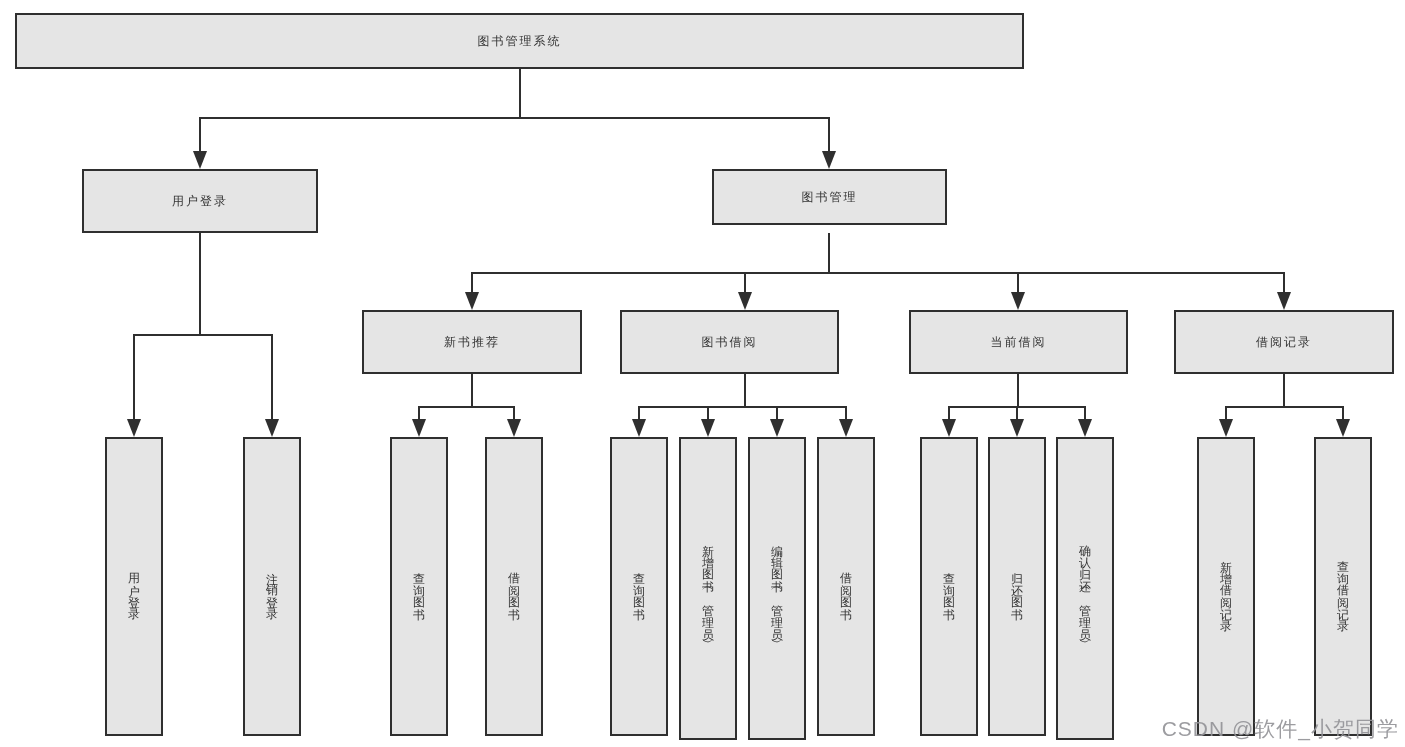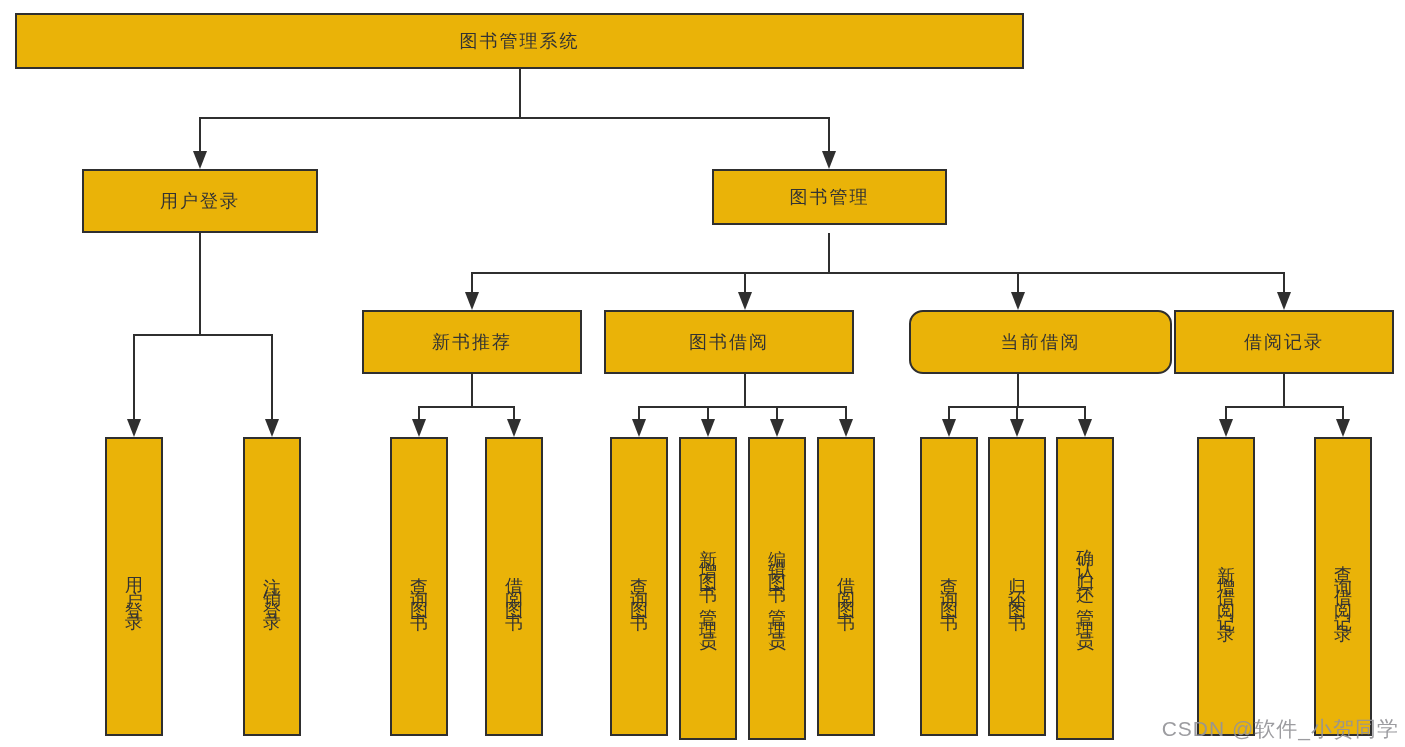--- a/index.html
+++ b/index.html
@@ -11,26 +11,26 @@
   #canvas{
     position:relative;
     width:1405px;height:747px;
     background:#ffffff;
     overflow:hidden;
   }
   .box{
     position:absolute;
     box-sizing:border-box;
     border:2px solid var(--line);
-    background:#eab308;
+    background:#e5e5e5;
     color:var(--text);
     display:flex;
     align-items:center;
     justify-content:center;
-    font-size:18px;
+    font-size:12px;
     letter-spacing:2px;
     text-align:right;
   }
   .box.v{
     writing-mode:vertical-rl;
     text-orientation:mixed;
     letter-spacing:12px;
     line-height:1;
   }
   .hline,.vline{
@@ -87,22 +87,22 @@
   <div class="vline" style="left:471px;top:272px;height:21px;"></div>
   <div class="arrow" style="left:465px;top:292px;"></div>
   <div class="vline" style="left:744px;top:272px;height:21px;"></div>
   <div class="arrow" style="left:738px;top:292px;"></div>
   <div class="vline" style="left:1017px;top:272px;height:21px;"></div>
   <div class="arrow" style="left:1011px;top:292px;"></div>
   <div class="vline" style="left:1283px;top:272px;height:21px;"></div>
   <div class="arrow" style="left:1277px;top:292px;"></div>
 
   <div class="box" style="left:362px;top:310px;width:220px;height:64px;">新书推荐</div>
-  <div class="box" style="left:604px;top:310px;width:250px;height:64px;">图书借阅</div>
-  <div class="box" style="left:909px;top:310px;width:263px;height:64px;border-radius:14px;">当前借阅</div>
+  <div class="box" style="left:620px;top:310px;width:219px;height:64px;">图书借阅</div>
+  <div class="box" style="left:909px;top:310px;width:219px;height:64px;">当前借阅</div>
   <div class="box" style="left:1174px;top:310px;width:220px;height:64px;">借阅记录</div>
 
   <div class="vline" style="left:471px;top:374px;height:33px;"></div>
   <div class="vline" style="left:744px;top:374px;height:33px;"></div>
   <div class="vline" style="left:1017px;top:374px;height:33px;"></div>
   <div class="vline" style="left:1283px;top:374px;height:33px;"></div>
 
   <div class="hline" style="left:418px;top:406px;width:97px;"></div>
   <div class="vline" style="left:418px;top:406px;height:14px;"></div>
   <div class="arrow" style="left:412px;top:419px;"></div>

